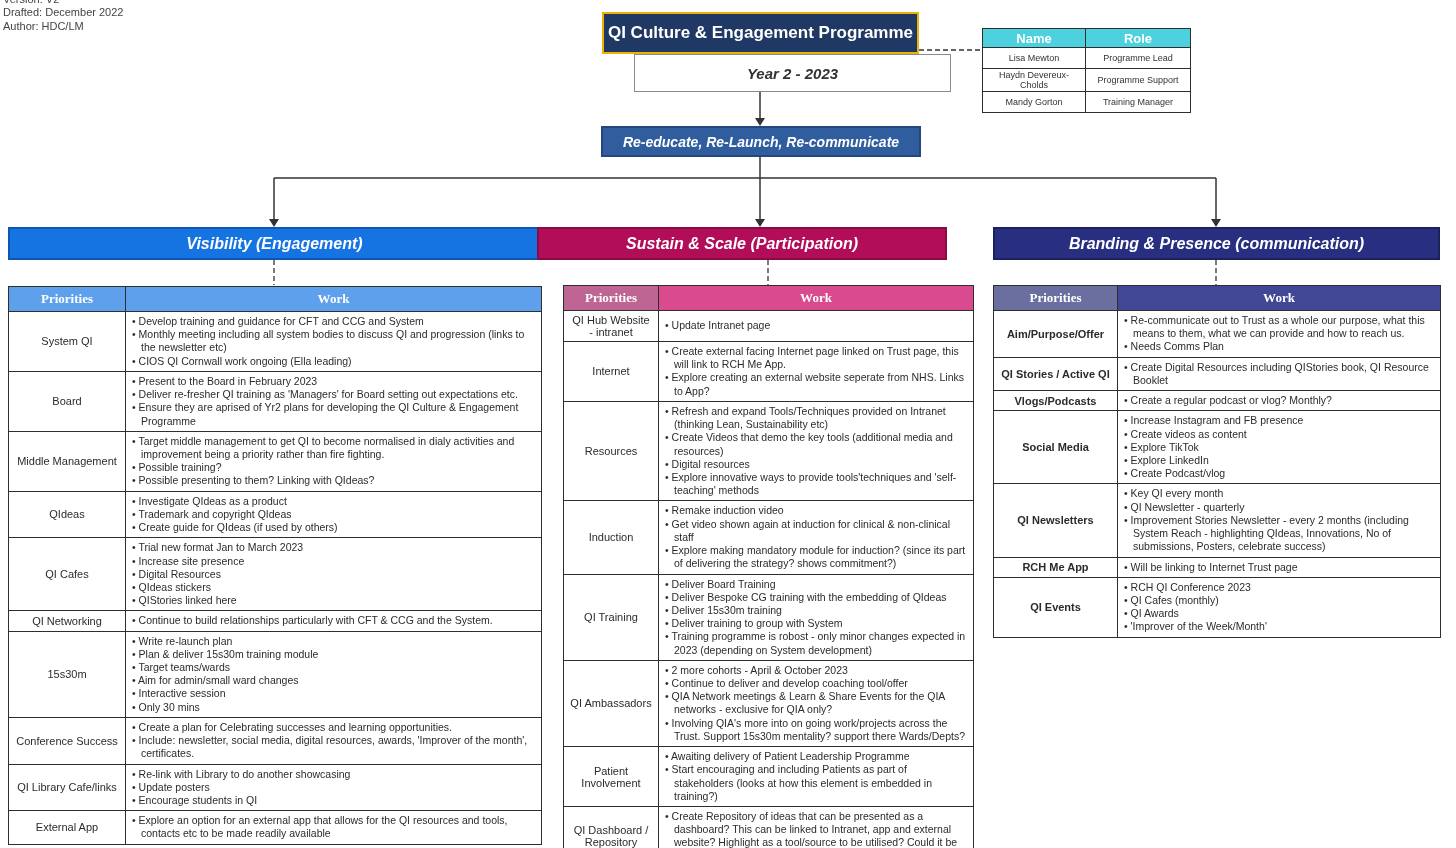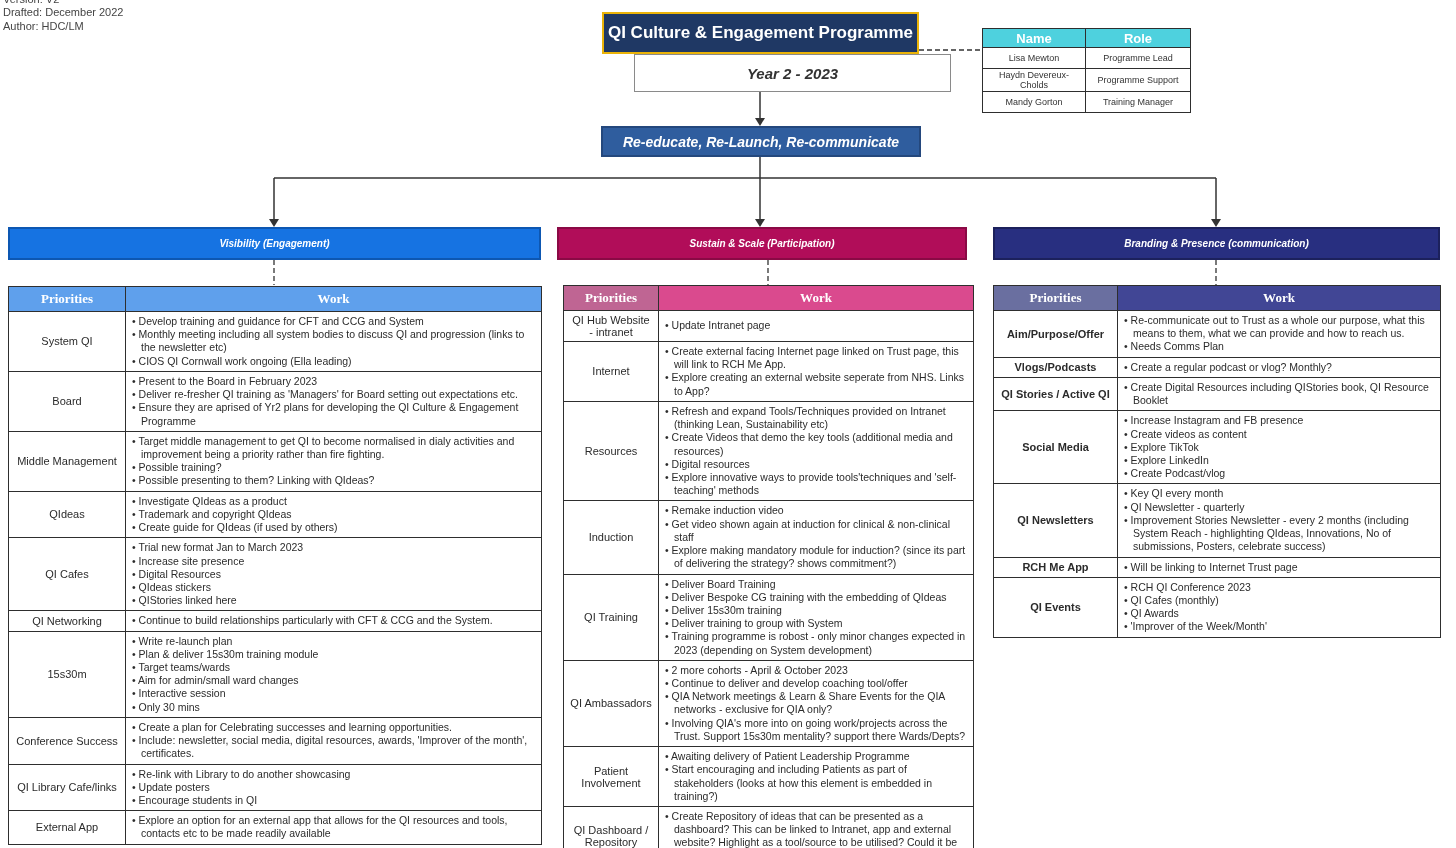--- a/index.html
+++ b/index.html
@@ -18,25 +18,25 @@
     left:602px;top:54px;width:317px;height:38px;background:#fff;border:1px solid #8a8a8a;
     color:#333;font-weight:bold;font-style:italic;font-size:15px;
     display:flex;align-items:center;justify-content:center;margin-left:32px;
   }
   .banner{
     left:601px;top:126px;width:320px;height:31px;background:#2F5D9E;border:2px solid #24487D;
     color:#fff;font-weight:bold;font-style:italic;font-size:14px;
     display:flex;align-items:center;justify-content:center;
   }
   .chead{
-    height:33px;border:2px solid #000;color:#fff;font-weight:bold;font-style:italic;font-size:10px;
+    height:33px;border:2px solid #000;color:#fff;font-weight:bold;font-style:italic;font-size:16px;
     display:flex;align-items:center;justify-content:center;
   }
   .chead0{left:8px;top:227px;width:533px;}
-  .chead1{left:557px;top:227px;width:410px;}
+  .chead1{left:537px;top:227px;width:410px;}
   .chead2{left:993px;top:227px;width:447px;}
   table{border-collapse:collapse;table-layout:fixed;background:#fff;}
   .ptable td,.ptable th,.team td,.team th{border:1px solid #2e2e2e;}
   .ptable th{height:22px;font-size:13px;color:#fff;font-weight:bold;text-align:center;padding:1px;font-family:Liberation Serif, serif;}
   .ptable td.priority{vertical-align:middle;text-align:center;padding:3px 5px;font-size:11px;}
   .ptable td.work{vertical-align:middle;padding:3px 6px;font-size:10.5px;line-height:1.26;}
   .bullet{padding-left:9px;text-indent:-9px;}
   .bullet::before{content:"• ";}
   .tbl0{left:8px;top:286px;width:533px;}
   .tbl1{left:563px;top:285px;width:410px;}
@@ -294,29 +294,29 @@
   </thead>
   <tbody>
       <tr>
         <td class="priority">Aim/Purpose/Offer</td>
         <td class="work">
           <div class="bullet">Re-communicate out to Trust as a whole our purpose, what this means to them, what we can provide and how to reach us.</div>
           <div class="bullet">Needs Comms Plan</div>
         </td>
       </tr>
       <tr>
+        <td class="priority">QI Stories / Active QI</td>
+        <td class="work">
+          <div class="bullet">Create Digital Resources including QIStories book, QI Resource Booklet</div>
+        </td>
+      </tr>
+      <tr>
         <td class="priority">Vlogs/Podcasts</td>
         <td class="work">
           <div class="bullet">Create a regular podcast or vlog? Monthly?</div>
-        </td>
-      </tr>
-      <tr>
-        <td class="priority">QI Stories / Active QI</td>
-        <td class="work">
-          <div class="bullet">Create Digital Resources including QIStories book, QI Resource Booklet</div>
         </td>
       </tr>
       <tr>
         <td class="priority">Social Media</td>
         <td class="work">
           <div class="bullet">Increase Instagram and FB presence</div>
           <div class="bullet">Create videos as content</div>
           <div class="bullet">Explore TikTok</div>
           <div class="bullet">Explore LinkedIn</div>
           <div class="bullet">Create Podcast/vlog</div>

